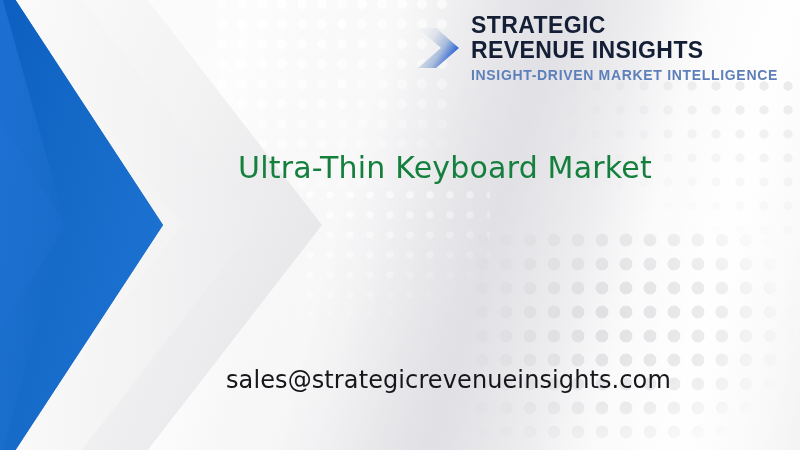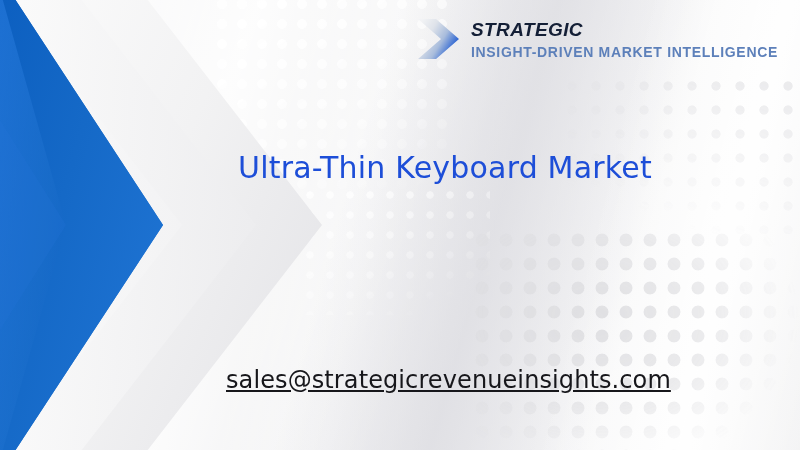--- a/index.html
+++ b/index.html
@@ -111,58 +111,56 @@
     right:22px; top:14px;
     display:flex;
     align-items:center;
     gap:9px;
   }
   .logo-mark { width:46px; height:50px; display:block; flex:0 0 auto; }
   .logo-text { display:flex; flex-direction:column; line-height:1; }
   .logo-line1, .logo-line2 {
     font-family:"Liberation Sans", sans-serif;
     font-weight:bold;
-    font-size:19px;
+    font-size:23px;
     letter-spacing:.4px;
     color:#141f36;
     white-space:nowrap;
-    font-style:italic;
   }
   .logo-line2 { margin-top:2px; }
   .logo-tag {
     margin-top:6px;
     font-family:"Liberation Sans", sans-serif;
     font-weight:bold;
     font-size:14px;
     letter-spacing:.68px;
     color:#5d80ba;
     white-space:nowrap;
   }
 
   
   .headline {
     position:absolute;
     left:238px; top:150px;
     font-family:"DejaVu Sans", sans-serif;
     font-weight:400;
     font-size:30px;
     letter-spacing:.2px;
-    color:#1d4ed8;
+    color:#15803d;
     white-space:nowrap;
   }
   .email {
     position:absolute;
     left:226px; top:366px;
     font-family:"DejaVu Sans", sans-serif;
     font-weight:400;
     font-size:24px;
     letter-spacing:.1px;
     color:#17171b;
     white-space:nowrap;
-    text-decoration:underline;
   }
 </style>
 </head>
 <body>
 
 <div id="slide">
 
   <div class="bg-base"></div>
   <div class="bg-band-a"></div>
   <div class="bg-band-b"></div>
@@ -230,17 +228,18 @@
           <stop offset="28%" stop-color="#dfe3ea"></stop>
           <stop offset="58%" stop-color="#a8bcdc"></stop>
           <stop offset="82%" stop-color="#3f72d4"></stop>
           <stop offset="100%" stop-color="#1447c8"></stop>
         </linearGradient>
       </defs>
       <path d="M 2,5 L 20,5 L 43,25 L 20,45 L 2,45 L 25,25 Z" fill="url(#gMark)"></path>
     </svg>
     <div class="logo-text">
       <span class="logo-line1">STRATEGIC</span>
+      <span class="logo-line2">REVENUE INSIGHTS</span>
       <span class="logo-tag">INSIGHT-DRIVEN MARKET INTELLIGENCE</span>
     </div>
   </div>
 
 </div>
 
 </body></html>

